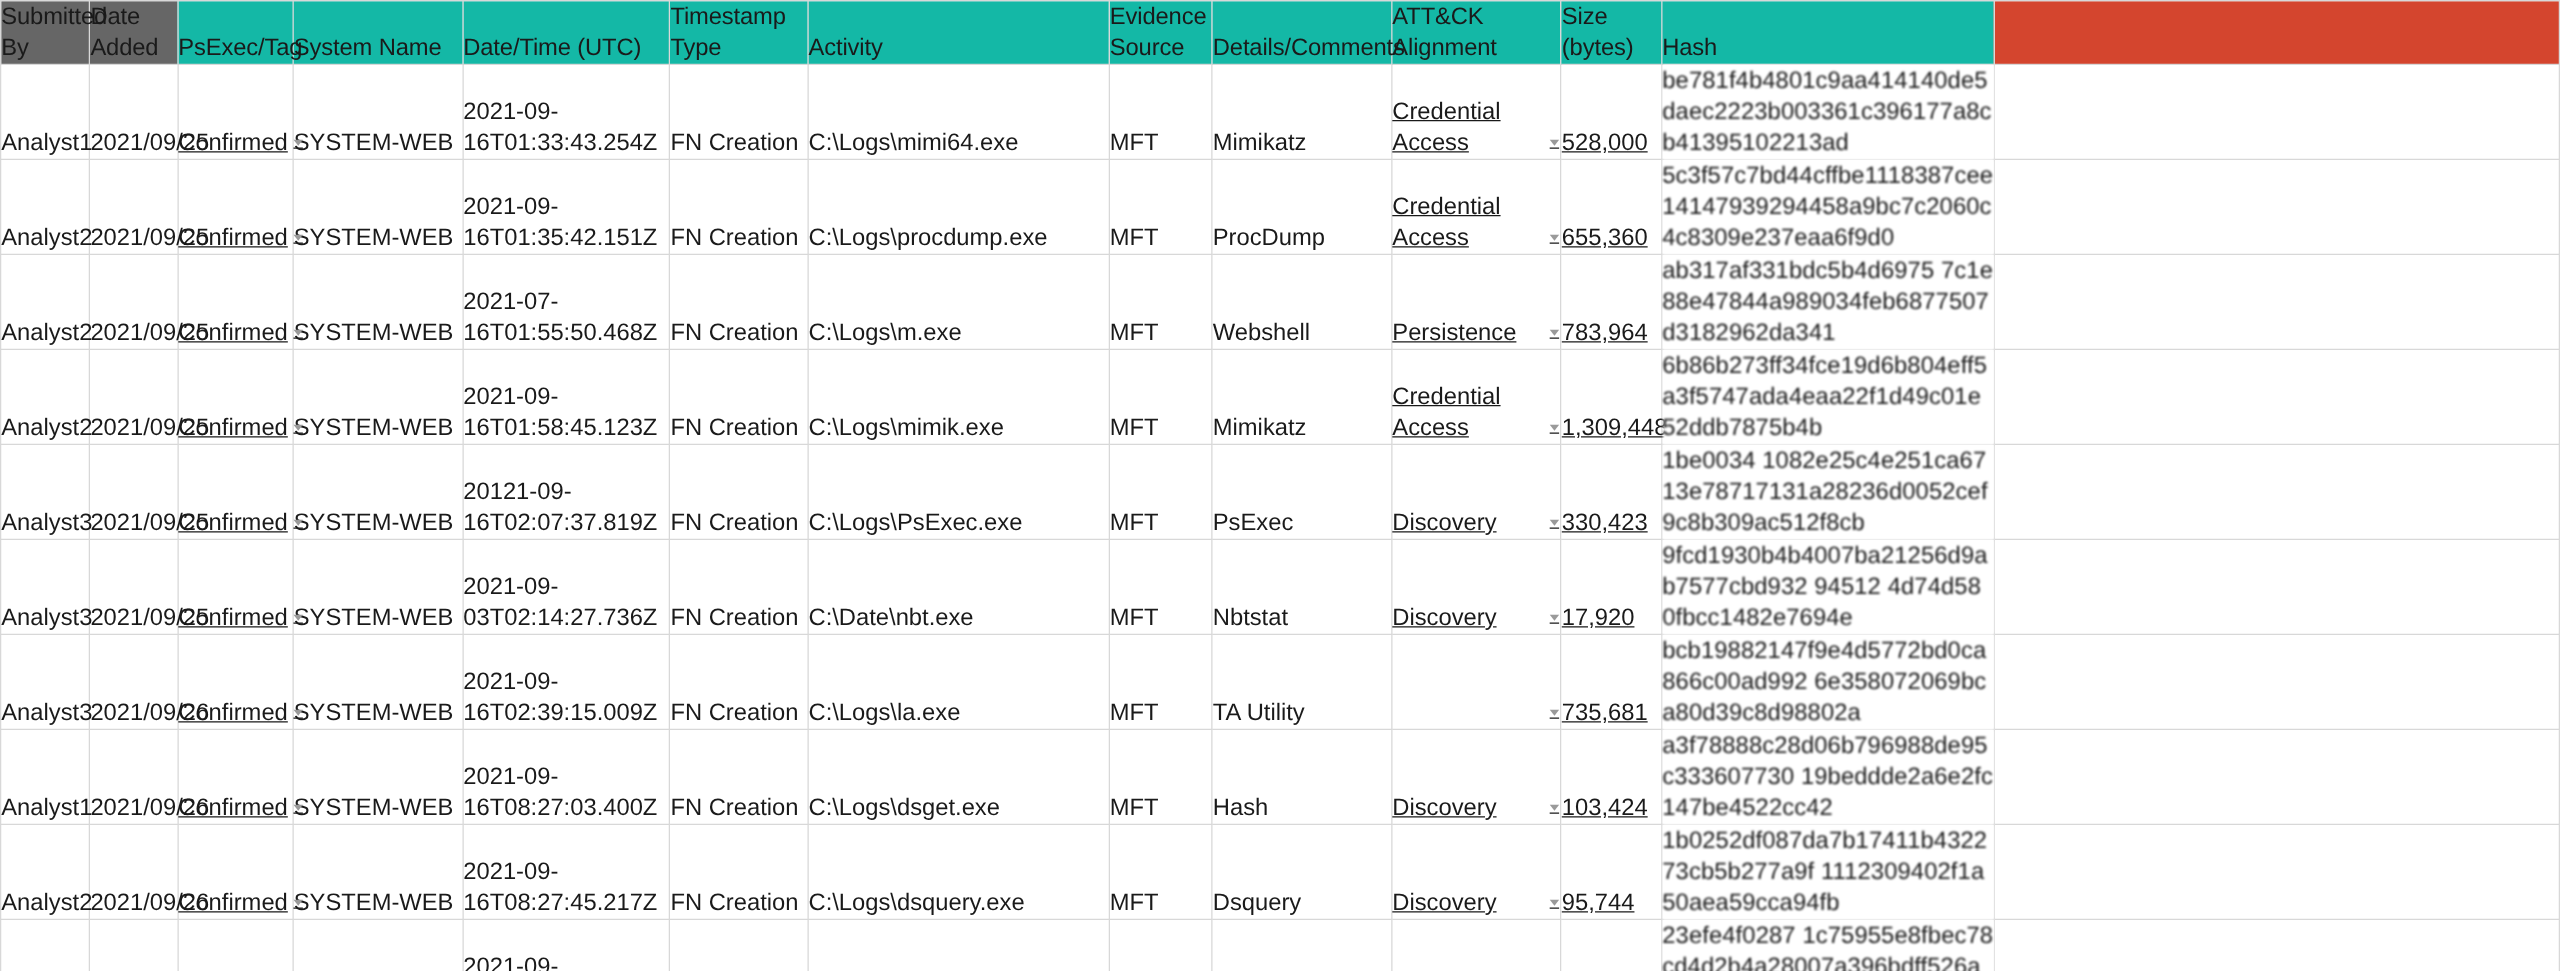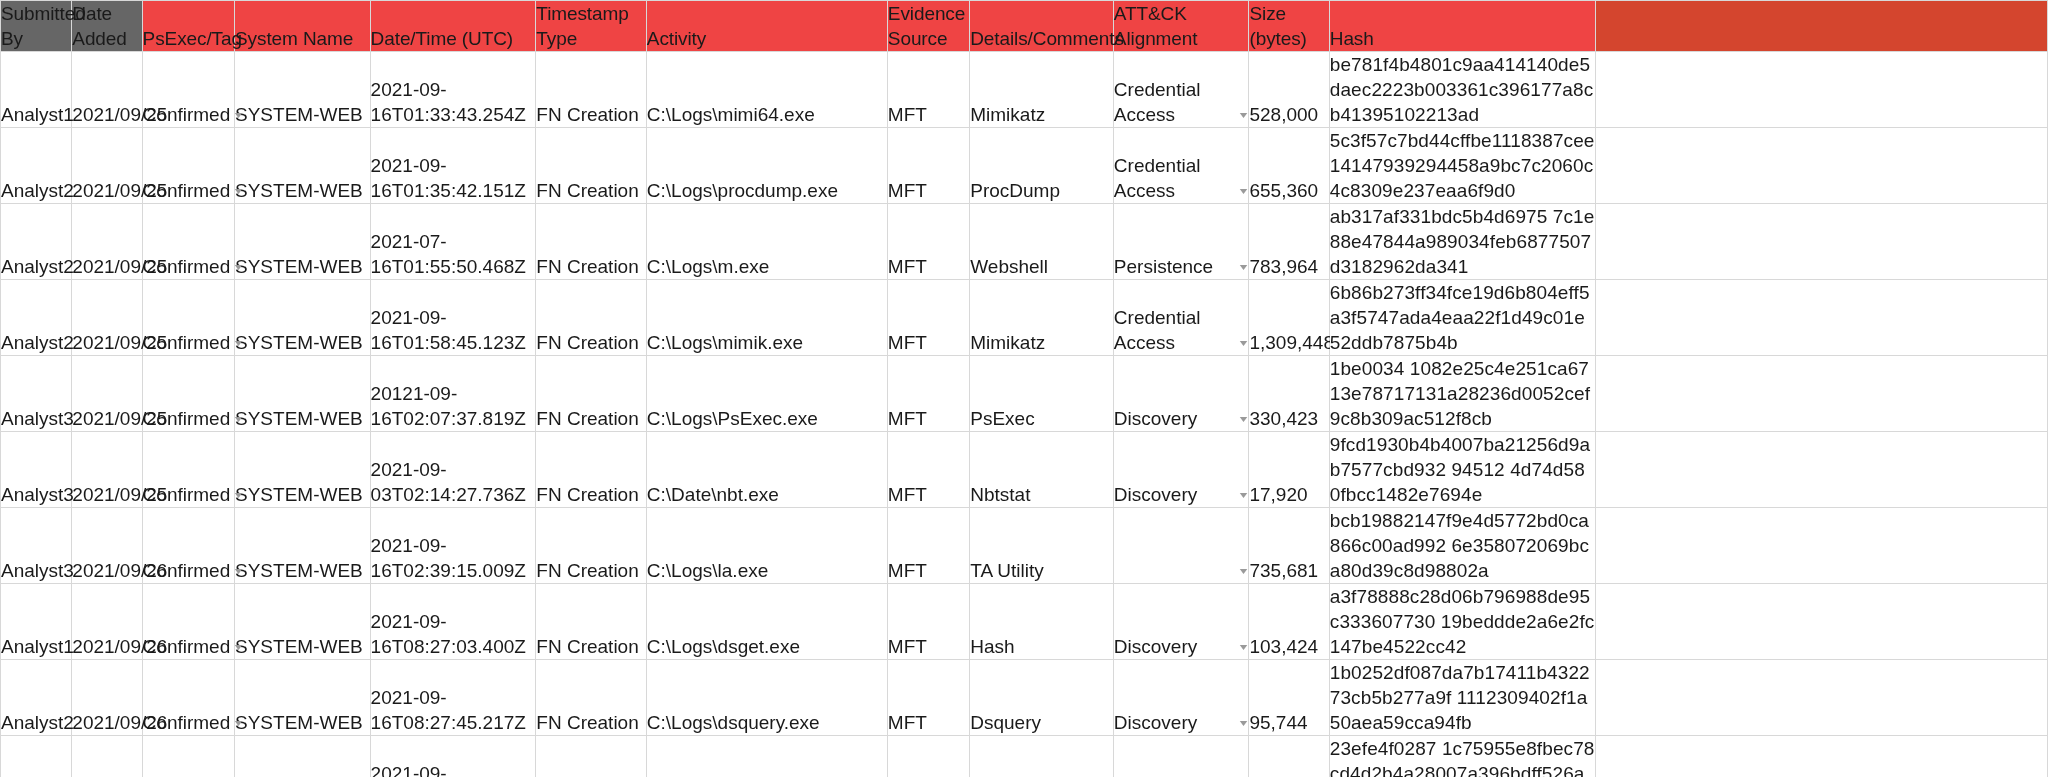--- a/index.html
+++ b/index.html
@@ -32,50 +32,51 @@
     vertical-align: top;
     font-weight: bold;
     color: #ffffff;
     font-size: 19px;
     line-height: 22px;
     padding: 5px 8px 8px 8px;
     border: 1px solid #cfd3d6;
     letter-spacing: -0.1px;
   }
   thead th.hdr-gray { background: #666666; }
-  thead th.hdr-red  { background: #ef4444; }
+  thead th.hdr-red  { background: #14b8a6; }
   thead th.hdr-red-blank { background: #d4452e; }
   thead tr { height: 46px; }
 
   
   tbody td {
     padding: 3px 8px 4px 8px;
     background: #ffffff;
   }
-  td.num { text-align: right; padding-right: 10px; }
+  td.num { text-align: right; padding-right: 10px; text-decoration: underline; }
   td.hash {
     color: #c8c8c8;
     font-size: 11px;
     line-height: 14px;
     word-break: break-all;
     vertical-align: middle;
     padding-top: 4px; padding-bottom: 4px;
     letter-spacing: 0.1px;
     filter: blur(0.7px);
     user-select: none;
   }
   td.thick-left { border-left: 2px solid #c5cbd3; }
   td.cell-wrap { white-space: normal; }
 
   
   .dd {
     display: flex;
     align-items: flex-end;
     justify-content: space-between;
     gap: 6px;
+    text-decoration: underline;
   }
   .dd .caret {
     flex: 0 0 auto;
     color: #9a9a9a;
     font-size: 10px;
     line-height: 20px;
     transform: scaleX(1.5);
     margin-bottom: 2px;
     margin-right: 2px;
   }

